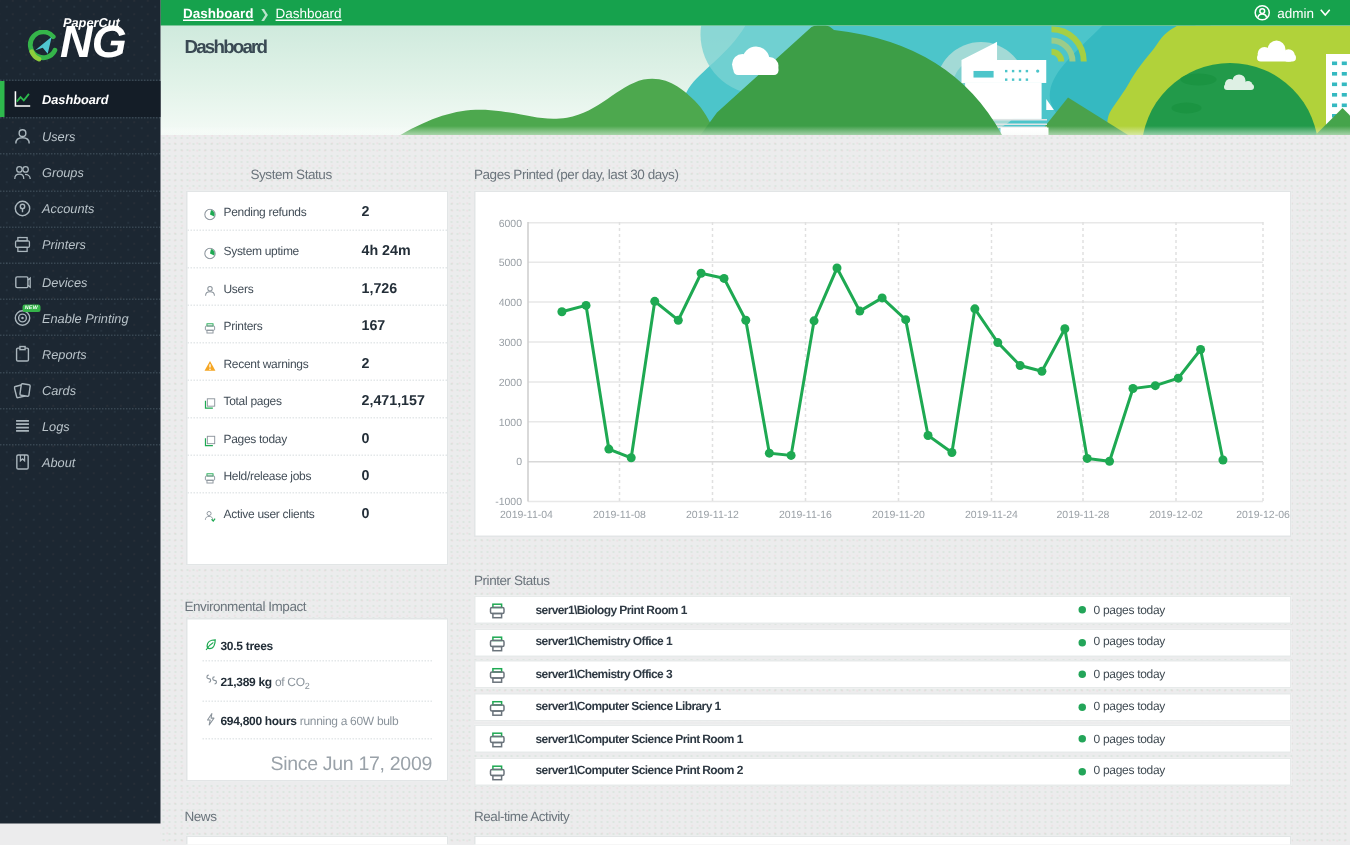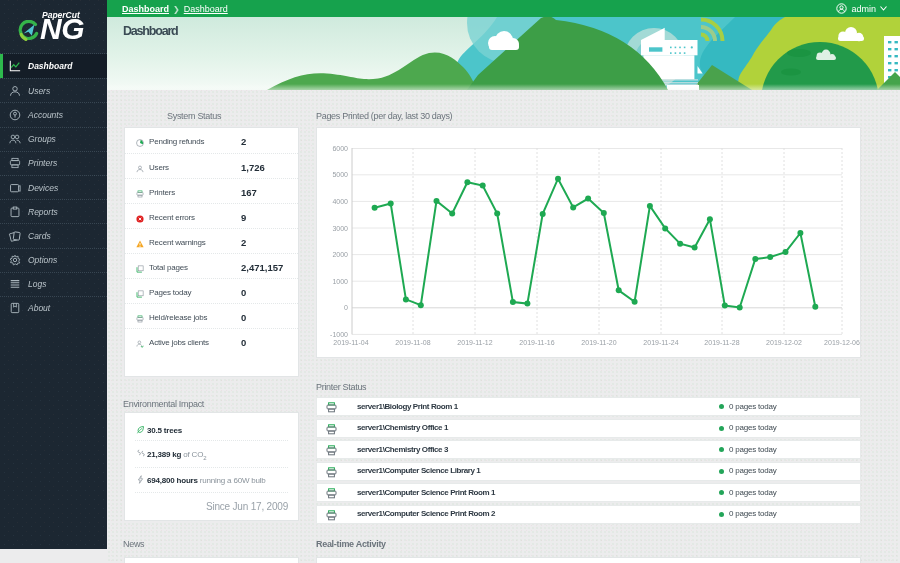--- a/index.html
+++ b/index.html
@@ -98,70 +98,72 @@
       </div>
     <div class="mi">
         <svg class="ic" viewBox="0 0 14 14">
           <circle cx="7" cy="4.4" r="2.6" stroke="#aab6bd" stroke-width="1.1" fill="none"></circle>
           <path d="M1.8 12.5 C1.8 9.5 4 8 7 8 C10 8 12.2 9.5 12.2 12.5" stroke="#aab6bd" stroke-width="1.1" fill="none"></path>
         </svg>
         <span class="lb">Users</span>
       </div>
     <div class="mi">
         <svg class="ic" viewBox="0 0 14 14">
-          <circle cx="7" cy="7" r="5.6" stroke="#aab6bd" stroke-width="1.1" fill="none"></circle>
-          <circle cx="7" cy="5.4" r="1.7" stroke="#aab6bd" stroke-width="1.1" fill="none"></circle>
-          <path d="M7 7.2 V10" stroke="#aab6bd" stroke-width="1.1"></path>
-        </svg>
-        <span class="lb">Accounts</span>
-      </div>
-    <div class="mi">
-        <svg class="ic" viewBox="0 0 14 14">
           <circle cx="4.6" cy="4.6" r="2.1" stroke="#aab6bd" stroke-width="1" fill="none"></circle>
           <circle cx="9.4" cy="4.6" r="2.1" stroke="#aab6bd" stroke-width="1" fill="none"></circle>
           <path d="M1 12 C1 9.6 2.6 8.3 4.6 8.3 C6.6 8.3 8 9.6 8 12" stroke="#aab6bd" stroke-width="1" fill="none"></path>
           <path d="M8.9 8.4 C11 8.4 13 9.6 13 12" stroke="#aab6bd" stroke-width="1" fill="none"></path>
         </svg>
         <span class="lb">Groups</span>
       </div>
     <div class="mi">
         <svg class="ic" viewBox="0 0 14 14">
+          <circle cx="7" cy="7" r="5.6" stroke="#aab6bd" stroke-width="1.1" fill="none"></circle>
+          <circle cx="7" cy="5.4" r="1.7" stroke="#aab6bd" stroke-width="1.1" fill="none"></circle>
+          <path d="M7 7.2 V10" stroke="#aab6bd" stroke-width="1.1"></path>
+        </svg>
+        <span class="lb">Accounts</span>
+      </div>
+    <div class="mi">
+        <svg class="ic" viewBox="0 0 14 14">
           <rect x="3.4" y="1.6" width="7.2" height="2.6" stroke="#aab6bd" stroke-width="1" fill="none"></rect>
           <rect x="1.6" y="4.2" width="10.8" height="5" rx="1" stroke="#aab6bd" stroke-width="1" fill="none"></rect>
           <rect x="3.4" y="9.2" width="7.2" height="3.2" stroke="#aab6bd" stroke-width="1" fill="none"></rect>
         </svg>
         <span class="lb">Printers</span>
       </div>
     <div class="mi">
         <svg class="ic" viewBox="0 0 14 14">
           <rect x="1.8" y="3" width="9.4" height="8.4" rx="1" stroke="#aab6bd" stroke-width="1.1" fill="none"></rect>
           <path d="M11.2 5.5 L13 4 V11 L11.2 9.6" stroke="#aab6bd" stroke-width="1" fill="none"></path>
         </svg>
         <span class="lb">Devices</span>
       </div>
     <div class="mi">
+        <span class="newbadge">NEW</span>
+        <svg class="ic" viewBox="0 0 14 14">
+          <circle cx="7" cy="7" r="5.6" stroke="#aab6bd" stroke-width="1.1" fill="none"></circle>
+          <circle cx="7" cy="7" r="3" stroke="#aab6bd" stroke-width="1.1" fill="none"></circle>
+          <circle cx="7" cy="7" r="1" fill="#aab6bd"></circle>
+        </svg>
+        <span class="lb">Enable Printing</span>
+      </div>
+    <div class="mi">
         <svg class="ic" viewBox="0 0 14 14">
           <rect x="2.4" y="2.4" width="9.2" height="10" rx="1" stroke="#aab6bd" stroke-width="1.1" fill="none"></rect>
           <rect x="5" y="1.2" width="4" height="2.4" fill="#1c2732" stroke="#aab6bd" stroke-width="1.1"></rect>
         </svg>
         <span class="lb">Reports</span>
       </div>
     <div class="mi">
         <svg class="ic" viewBox="0 0 14 14">
           <rect x="1.5" y="3.5" width="7.5" height="9" rx="1" transform="rotate(-14 5 8)" stroke="#aab6bd" stroke-width="1.1" fill="none"></rect>
           <rect x="5.5" y="2.5" width="7" height="9" rx="1" transform="rotate(8 9 7)" stroke="#aab6bd" stroke-width="1.1" fill="#1c2732"></rect>
         </svg>
         <span class="lb">Cards</span>
-      </div>
-    <div class="mi">
-        <svg class="ic" viewBox="0 0 14 14">
-          <circle cx="7" cy="7" r="2" stroke="#aab6bd" stroke-width="1.1" fill="none"></circle>
-          <path d="M7 1.4 L8 3.4 L10.6 2.6 L10.6 5.4 L12.6 6 L11.4 8.4 L12.6 10.4 L10 10.8 L9.6 12.6 L7.4 11.6 L5 12.6 L4.6 10.4 L1.8 10 L2.8 7.8 L1.4 5.8 L3.6 5 L3.6 2.6 L6 3.2 Z" stroke="#aab6bd" stroke-width="1" fill="none" stroke-linejoin="round"></path>
-        </svg>
-        <span class="lb">Options</span>
       </div>
     <div class="mi">
         <svg class="ic" viewBox="0 0 14 14">
           <path d="M2 3h10M2 5.6h10M2 8.2h10M2 10.8h10" stroke="#aab6bd" stroke-width="1.3"></path>
         </svg>
         <span class="lb">Logs</span>
       </div>
     <div class="mi">
         <svg class="ic" viewBox="0 0 14 14">
           <rect x="2.6" y="1.6" width="8.8" height="10.8" rx="1" stroke="#aab6bd" stroke-width="1.1" fill="none"></rect>
@@ -292,45 +294,45 @@
     <div class="ssrow">
         <svg class="ic" viewBox="0 0 13 13">
           <circle cx="6.5" cy="6.5" r="5.6" stroke="#8a939b" stroke-width="1.1" fill="none"></circle>
           <path d="M6.5 6.5 L6.5 1.6 A4.9 4.9 0 0 0 1.7 7.6 Z" fill="#1ea952" transform="rotate(115 6.5 6.5)"></path>
         </svg>
         <span class="lb">Pending refunds</span>
         <span class="val">2</span>
       </div>
     <div class="ssrow">
         <svg class="ic" viewBox="0 0 13 13">
+          <circle cx="6.5" cy="6.5" r="5.6" stroke="#8a939b" stroke-width="1.1" fill="none"></circle>
+          <path d="M6.5 6.5 L6.5 1.6 A4.9 4.9 0 0 0 1.7 7.6 Z" fill="#1ea952" transform="rotate(115 6.5 6.5)"></path>
+        </svg>
+        <span class="lb">System uptime</span>
+        <span class="val">4h 24m</span>
+      </div>
+    <div class="ssrow">
+        <svg class="ic" viewBox="0 0 13 13">
           <circle cx="6.5" cy="4.1" r="2.4" stroke="#8a939b" stroke-width="1.1" fill="none"></circle>
           <path d="M1.7 11.6 C1.7 8.8 3.7 7.4 6.5 7.4 C9.3 7.4 11.3 8.8 11.3 11.6" stroke="#8a939b" stroke-width="1.1" fill="none"></path>
         </svg>
         <span class="lb">Users</span>
         <span class="val">1,726</span>
       </div>
     <div class="ssrow">
         <svg class="ic" viewBox="0 0 13 13">
           <rect x="3.2" y="1.4" width="6.6" height="2.4" stroke="#1ea952" stroke-width="1" fill="none"></rect>
           <rect x="1.5" y="3.8" width="10" height="4.6" rx="1" stroke="#8a939b" stroke-width="1" fill="none"></rect>
           <rect x="3.2" y="8.4" width="6.6" height="3" stroke="#8a939b" stroke-width="1" fill="none"></rect>
         </svg>
         <span class="lb">Printers</span>
         <span class="val">167</span>
       </div>
     <div class="ssrow">
         <svg class="ic" viewBox="0 0 13 13">
-          <circle cx="6.5" cy="6.5" r="5.8" fill="#e02020"></circle>
-          <path d="M4.4 4.4 L8.6 8.6 M8.6 4.4 L4.4 8.6" stroke="#fff" stroke-width="1.5"></path>
-        </svg>
-        <span class="lb">Recent errors</span>
-        <span class="val">9</span>
-      </div>
-    <div class="ssrow">
-        <svg class="ic" viewBox="0 0 13 13">
           <path d="M6.5 1 L12.4 11.6 L0.6 11.6 Z" fill="#f5a623"></path>
           <path d="M6.5 4.6 V8.2" stroke="#fff" stroke-width="1.4"></path>
           <circle cx="6.5" cy="10" r=".9" fill="#fff"></circle>
         </svg>
         <span class="lb">Recent warnings</span>
         <span class="val">2</span>
       </div>
     <div class="ssrow">
         <svg class="ic" viewBox="0 0 13 13">
           <rect x="3.6" y="1.4" width="8" height="8" stroke="#8a939b" stroke-width="1" fill="none"></rect>
@@ -355,21 +357,21 @@
         </svg>
         <span class="lb">Held/release jobs</span>
         <span class="val">0</span>
       </div>
     <div class="ssrow">
         <svg class="ic" viewBox="0 0 13 13">
           <circle cx="5.5" cy="3.8" r="2.2" stroke="#8a939b" stroke-width="1" fill="none"></circle>
           <path d="M1.5 10.6 C1.5 8.2 3.2 6.9 5.5 6.9 C7.8 6.9 9.5 8.2 9.5 10.6" stroke="#8a939b" stroke-width="1" fill="none"></path>
           <path d="M8.2 10 L10 12 L12 9.4" stroke="#1ea952" stroke-width="1.3" fill="none"></path>
         </svg>
-        <span class="lb">Active jobs clients</span>
+        <span class="lb">Active user clients</span>
         <span class="val">0</span>
       </div>
   </div>
 
   <div class="cardtitle" style="left:16px; top:309px;">Environmental Impact</div>
   <div class="card" style="left:17px; top:322px; width:175px; height:109px;">
     <div class="envrow">
         <svg class="ic" style="top:12px;" viewBox="0 0 13 13">
           <path d="M10.8 2.2 C6 2.2 3 4.6 3 8 C3 9.4 3.8 10.8 5.4 10.8 C9.4 10.8 10.8 6 10.8 2.2 Z" stroke="#1ea952" stroke-width="1.2" fill="none"></path>
           <path d="M2 12 C4 8.4 6.6 6.2 9 4.8" stroke="#1ea952" stroke-width="1" fill="none"></path>
@@ -384,21 +386,21 @@
         <span class="tx" style="top:37px;">21,389 kg <span class="gr">of CO<sub style="font-size:6px;">2</sub></span></span>
       </div>
     <div class="envsep" style="top:54px;"></div>
     <div class="envrow">
         <svg class="ic" style="top:62px;" viewBox="0 0 13 13">
           <path d="M7.6 1 L3.4 7.2 L6 7.2 L5 12 L9.6 5.4 L6.8 5.4 Z" stroke="#8a939b" stroke-width="1" fill="none" stroke-linejoin="round"></path>
         </svg>
         <span class="tx" style="top:63px;">694,800 hours <span class="gr">running a 60W bulb</span></span>
       </div>
     <div class="envsep" style="top:79px;"></div>
-    <div style="position:absolute; right:10px; top:88px; font-size:10px; letter-spacing:-0.2px; color:#9aa2a9;">Since Jun 17, 2009</div>
+    <div style="position:absolute; right:10px; top:88px; font-size:13px; letter-spacing:-0.2px; color:#9aa2a9;">Since Jun 17, 2009</div>
   </div>
 
   <div class="cardtitle" style="left:16px; top:449px;">News</div>
   <div class="card" style="left:17px; top:467px; width:175px; height:40px;"></div>
 
   <div class="cardtitle" style="left:209px; top:21px;">Pages Printed (per day, last 30 days)</div>
   <div class="card" style="left:209px; top:37px; width:545px; height:231px;">
     <svg width="543" height="229" viewBox="0 0 543 229">
 
       <g stroke="#e8e8e8" stroke-width="1">
@@ -523,16 +525,16 @@
       <svg class="ic" viewBox="0 0 11 11">
         <rect x="2.6" y="0.8" width="5.8" height="2.2" stroke="#1ea952" stroke-width="1" fill="none"></rect>
         <rect x="1" y="3" width="9" height="4" rx="1" stroke="#6a737b" stroke-width="1" fill="none"></rect>
         <rect x="2.6" y="7" width="5.8" height="2.8" stroke="#6a737b" stroke-width="1" fill="none"></rect>
       </svg>
       <span class="nm">server1\Computer Science Print Room 2</span>
       <span class="dot"></span>
       <span class="st">0 pages today</span>
     </div>
 
-  <div class="cardtitle" style="left:209px; top:449px;font-weight:bold;">Real-time Activity</div>
+  <div class="cardtitle" style="left:209px; top:449px;">Real-time Activity</div>
   <div class="card" style="left:209px; top:467px; width:545px; height:40px;"></div>
 
 </div>
 
 </body></html>

